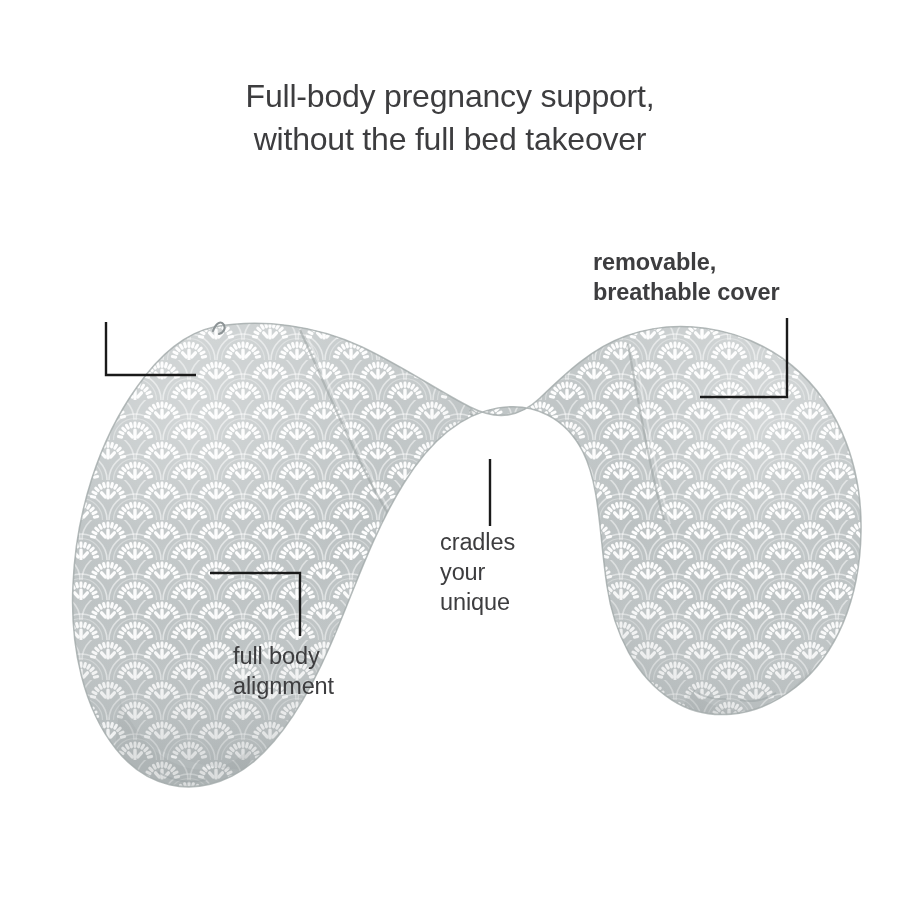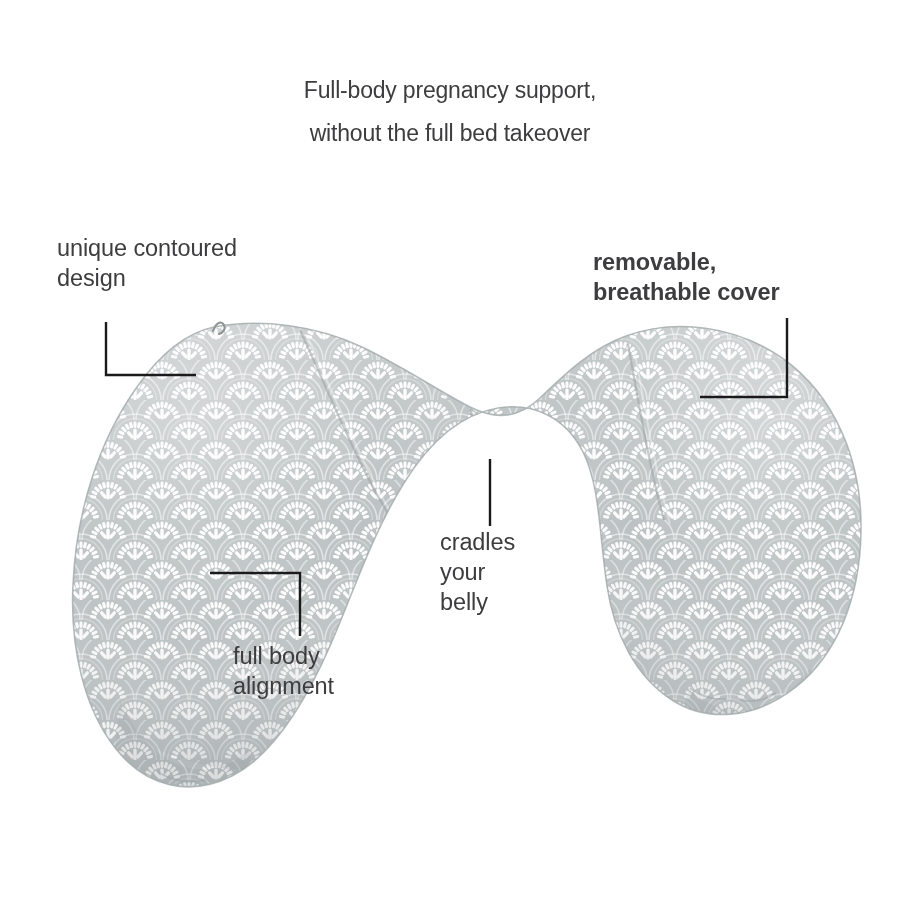--- a/index.html
+++ b/index.html
@@ -20,21 +20,21 @@
   }
 
   
   .headline {
     position: absolute;
     left: 0;
     top: 54px;
     width: 900px;
     text-align: center;
     color: #3d3d3f;
-    font-size: 23px;
+    font-size: 32px;
     line-height: 43px;
     font-weight: 400;
     letter-spacing: -0.2px;
     white-space: pre-line;
   }
 
   
   .callout {
     position: absolute;
     color: #3d3d3f;
@@ -344,26 +344,24 @@
 
       <path d="M 490,459 L 490,526"></path>
 
       <path d="M 210,573 L 300,573 L 300,636"></path>
     </g>
   </svg>
 
   <h1 class="headline">Full-body pregnancy support,
 without the full bed takeover</h1>
 
-  <div class="callout callout-unique">unique contoured
-design</div>
 
   <div class="callout callout-removable">removable,
 breathable cover</div>
 
   <div class="callout callout-cradles">cradles
 your
-belly</div>
+unique</div>
 
   <div class="callout callout-fullbody">full body
 alignment</div>
 
 </div>
 
 </body></html>

